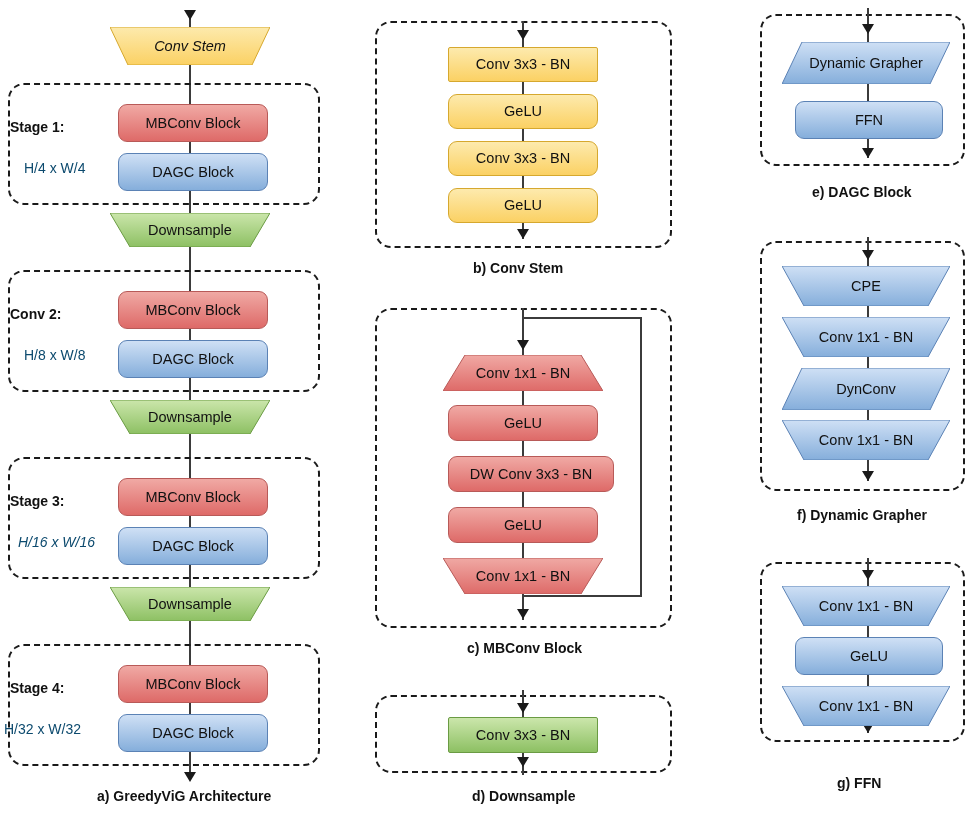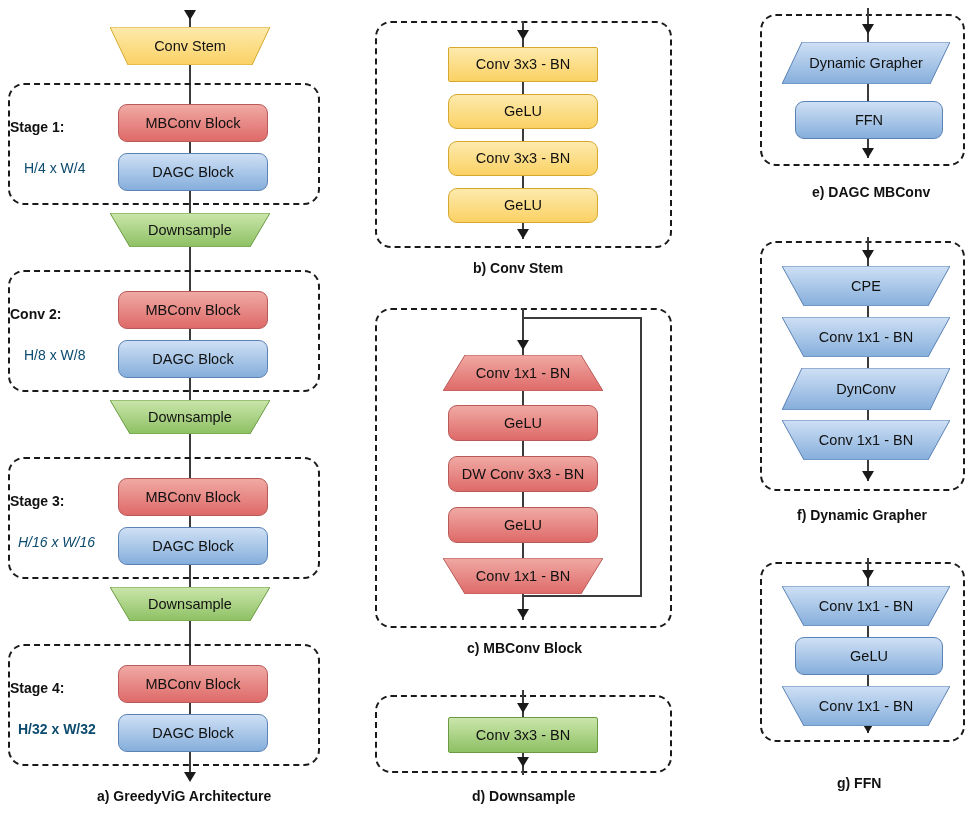--- a/index.html
+++ b/index.html
@@ -75,21 +75,21 @@
 </style>
 </head>
 <body>
 
 <div class="stage">
 
   <div class="vline" style="left:189px;top:18px;height:762px;"></div>
 
   <div class="arrow" style="left:184px;top:10px;"></div>
 
-  <div class="node poly" style="left:110px;top:27px;width:160px;height:38px;">
+  <div class="node poly" style="left:110px;top:27px;width:160px;height:38px;font-style:italic;">
     <svg viewBox="0 0 160 38" preserveAspectRatio="none">
       <defs>
           <linearGradient id="gY1" x1="0" y1="0" x2="0" y2="1">
         <stop offset="0%" stop-color="#fdeaad"></stop>
             <stop offset="100%" stop-color="#fbd164"></stop>
       </linearGradient>
         </defs>
       <polygon points="0,0 160,0 142,38 18,38" fill="url(#gY1)" stroke="#d6a82e" stroke-width="1"></polygon>
     </svg>
     <span class="lbl">Conv Stem</span>
@@ -147,21 +147,21 @@
 
   <div class="node poly" style="left:110px;top:587px;width:160px;height:34px;">
     <svg viewBox="0 0 160 34" preserveAspectRatio="none">
       <polygon points="0,0 160,0 140,34 20,34" fill="url(#gG1)" stroke="#6a9b43" stroke-width="1"></polygon>
     </svg>
     <span class="lbl">Downsample</span>
   </div>
 
   <div class="dash" style="left:8px;top:644px;width:312px;height:122px;"></div>
   <div class="stagelabel" style="left:10px;top:680px;">Stage 4:</div>
-  <div class="stagedim" style="left:18px;top:721px;font-weight:bold;">H/32 x W/32</div>
+  <div class="stagedim" style="left:4px;top:721px;">H/32 x W/32</div>
   <div class="node round fill-red" style="left:118px;top:665px;width:150px;height:38px;">
     <span class="lbl">MBConv Block</span>
   </div>
   <div class="node round fill-blue" style="left:118px;top:714px;width:150px;height:38px;">
     <span class="lbl">DAGC Block</span>
   </div>
 
   <div class="arrow" style="left:184px;top:772px;"></div>
 
   <div class="caption" style="left:97px;top:788px;">a) GreedyViG Architecture</div>
@@ -206,21 +206,21 @@
       </linearGradient>
         </defs>
       <polygon points="22,0 138,0 160,36 0,36" fill="url(#gR1)" stroke="#b85a58" stroke-width="1"></polygon>
     </svg>
     <span class="lbl">Conv 1x1 - BN</span>
   </div>
 
   <div class="node round fill-red" style="left:448px;top:405px;width:150px;height:36px;">
     <span class="lbl">GeLU</span>
   </div>
-  <div class="node round fill-red" style="left:448px;top:456px;width:150px;height:36px;">
+  <div class="node round fill-red" style="left:448px;top:456px;width:166px;height:36px;">
     <span class="lbl">DW Conv 3x3 - BN</span>
   </div>
   <div class="node round fill-red" style="left:448px;top:507px;width:150px;height:36px;">
     <span class="lbl">GeLU</span>
   </div>
 
   <div class="node poly" style="left:443px;top:558px;width:160px;height:36px;">
     <svg viewBox="0 0 160 36" preserveAspectRatio="none">
       <polygon points="0,0 160,0 138,36 22,36" fill="url(#gR1)" stroke="#b85a58" stroke-width="1"></polygon>
     </svg>
@@ -257,21 +257,21 @@
           <linearGradient id="gB1" x1="0" y1="0" x2="0" y2="1">
         <stop offset="0%" stop-color="#cfe0f5"></stop>
             <stop offset="100%" stop-color="#85aedb"></stop>
       </linearGradient>
         </defs>
       <polygon points="20,0 168,0 148,42 0,42" fill="url(#gB1)" stroke="#5b82b5" stroke-width="1"></polygon>
     </svg>
     <span class="lbl">Dynamic Grapher</span>
   </div>
 
-  <div class="caption" style="left:812px;top:184px;">e) DAGC MBConv</div>
+  <div class="caption" style="left:812px;top:184px;">e) DAGC Block</div>
 
   <div class="dash" style="left:760px;top:241px;width:205px;height:250px;"></div>
 
   <div class="vline" style="left:867px;top:237px;height:244px;"></div>
   <div class="arrow" style="left:862px;top:250px;"></div>
   <div class="arrow" style="left:862px;top:471px;"></div>
 
   <div class="node poly" style="left:782px;top:266px;width:168px;height:40px;">
     <svg viewBox="0 0 168 40" preserveAspectRatio="none">
       <polygon points="0,0 168,0 146,40 22,40" fill="url(#gB1)" stroke="#5b82b5" stroke-width="1"></polygon>

